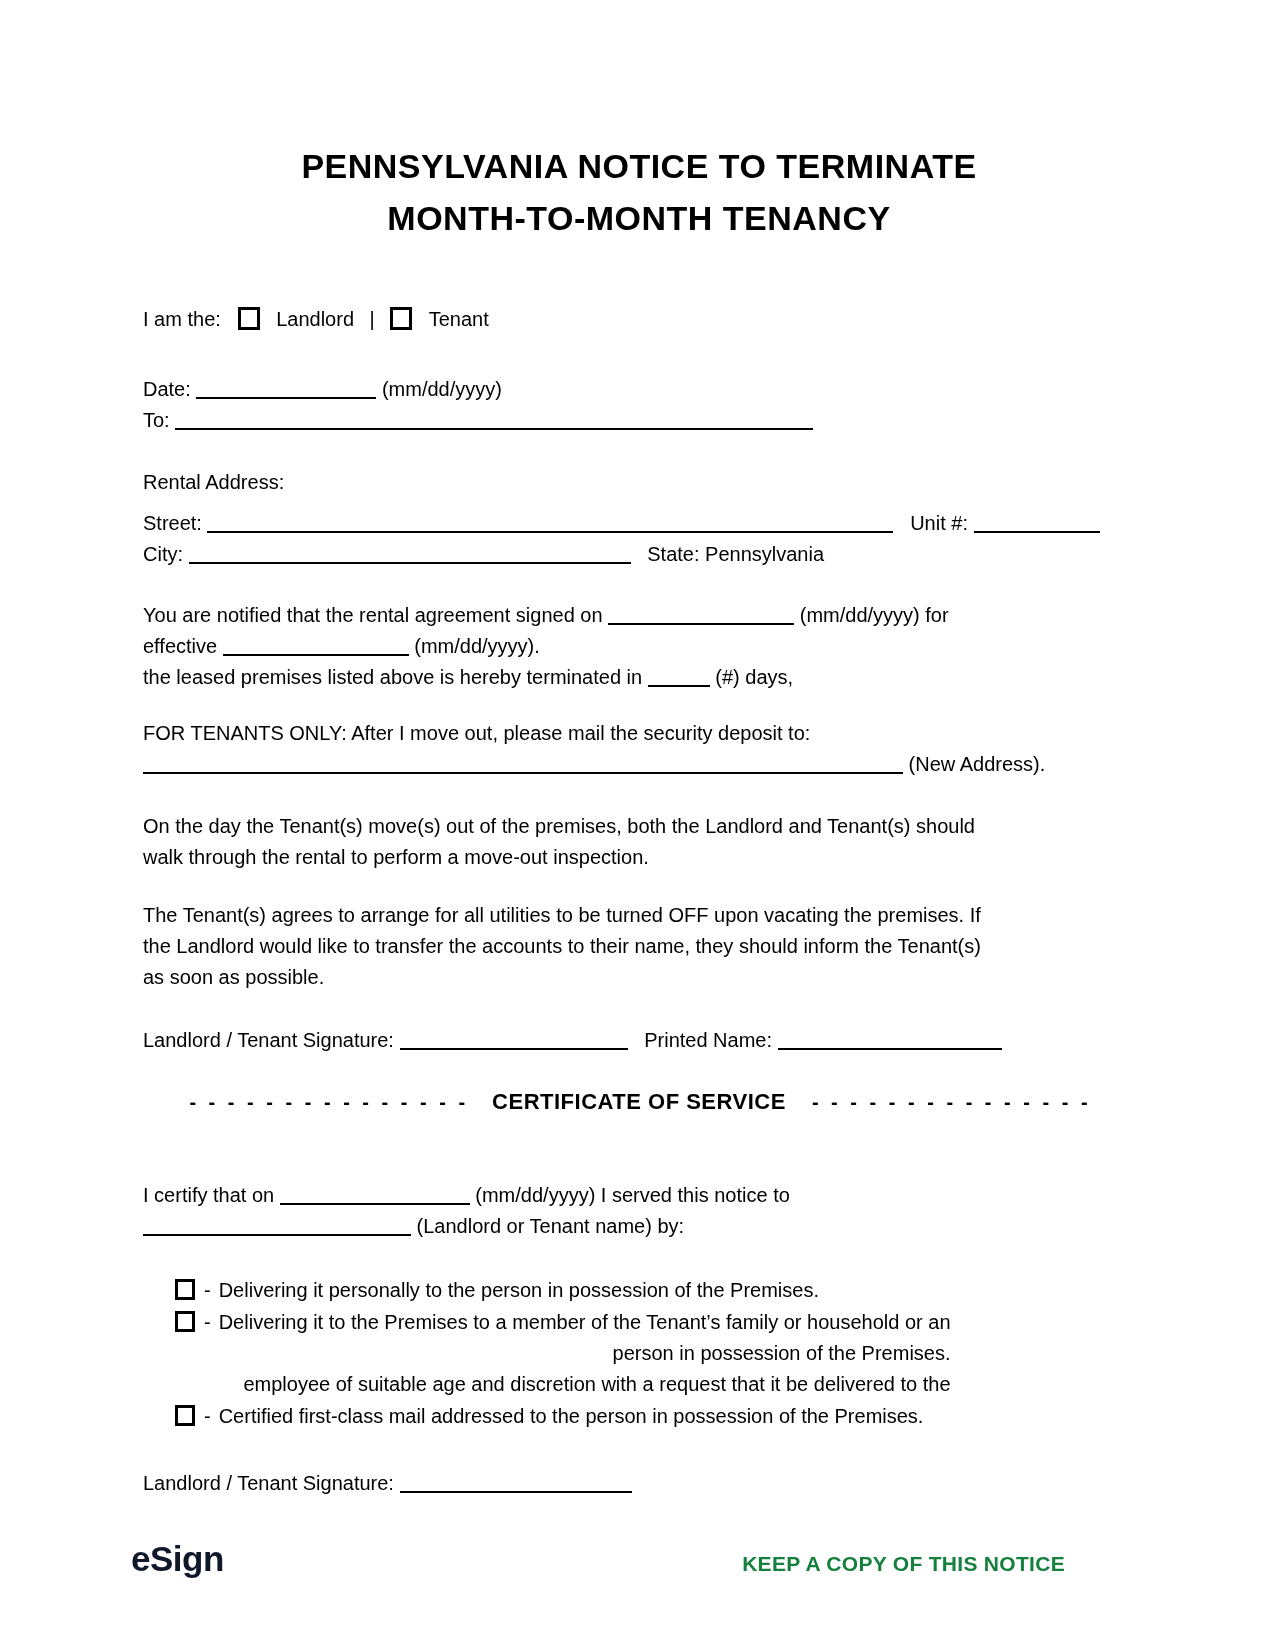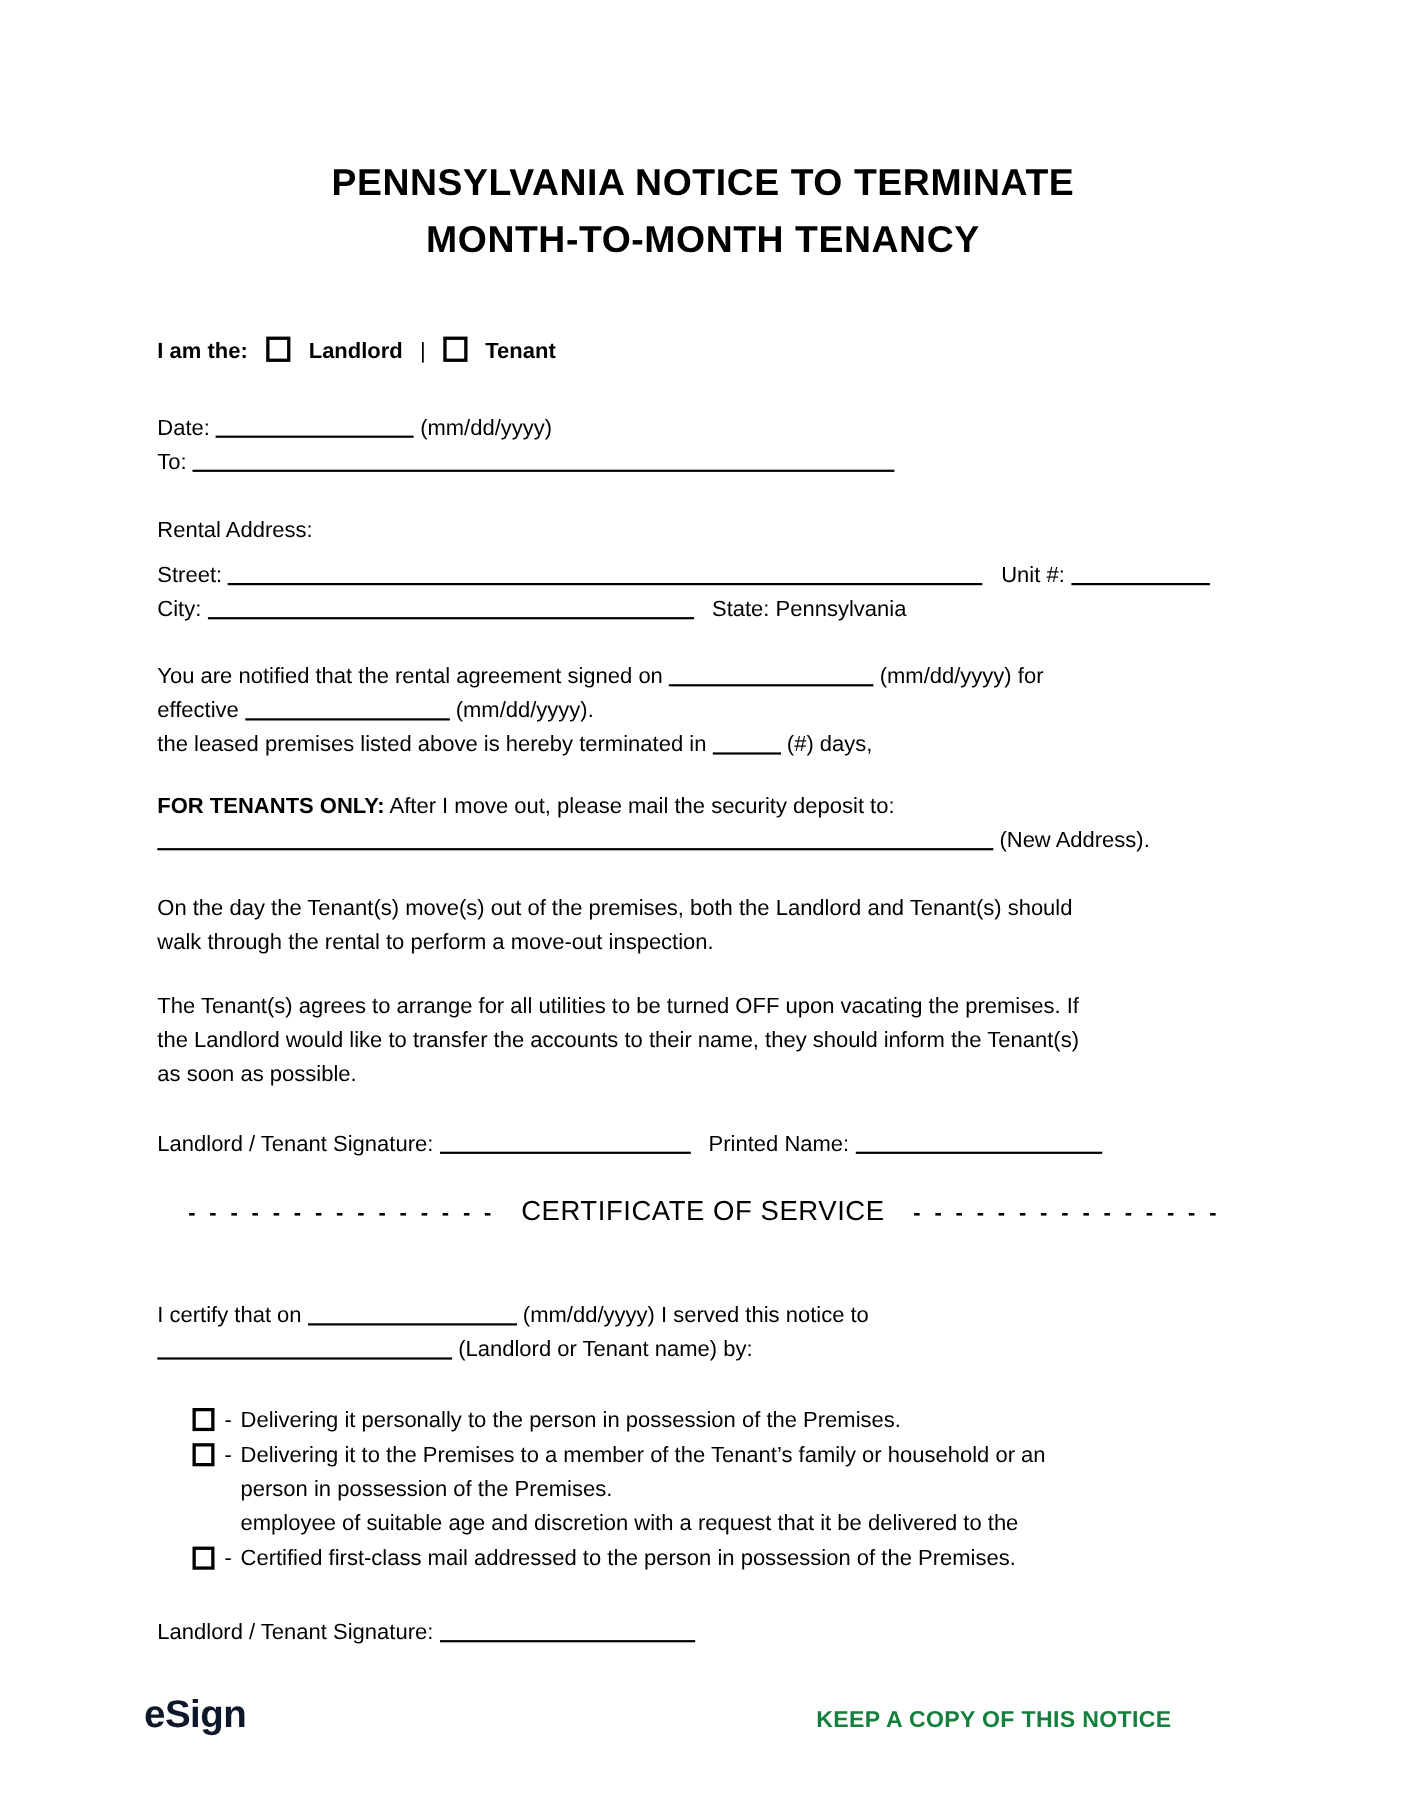--- a/index.html
+++ b/index.html
@@ -35,21 +35,21 @@
   }
   .checkbox {
     display: inline-block;
     width: 22px;
     height: 23px;
     border: 3px solid #000;
     vertical-align: -4px;
     background: #fff;
   }
   .checkbox.small { width: 20px; height: 21px; vertical-align: -3px; }
-  .b { font-weight: bold; text-align: right; }
+  .b { font-weight: normal; text-align: right; }
 
   .identity-row { margin-top: 60px; }
   .identity-row .sep { font-weight: normal; padding: 0 10px; }
 
   .date-row { margin-top: 39px; }
   .rental-heading { margin-top: 31px; }
   .street-row { margin-top: 10px; white-space: nowrap; }
   .para1 { margin-top: 30px; }
   .tenants-only { margin-top: 25px; }
   .para { margin-top: 31px; }
@@ -58,29 +58,29 @@
 
   .cert-heading {
     margin-top: 30px;
     display: flex;
     align-items: baseline;
     justify-content: center;
     gap: 26px;
     white-space: nowrap;
   }
   .cert-heading .dashes { font-size: 20px; font-weight: bold; word-spacing: 5px; letter-spacing: 1px; }
-  .cert-heading .cert-title { font-size: 25px; font-weight: normal; letter-spacing: 0.5px; }
+  .cert-heading .cert-title { font-size: 22px; font-weight: bold; letter-spacing: 0.5px; }
 
   .certify-block { margin-top: 62px; }
 
   .options { margin-top: 33px; padding-left: 32px; }
   .option { display: flex; align-items: flex-start; margin-top: 1px; }
   .option .checkbox { flex: 0 0 auto; margin-top: 4px; }
   .option .bullet { padding: 0 8px 0 9px; }
-  .option .option-text { max-width: 830px; }
+  .option .option-text { max-width: 830px; text-align: right; }
 
   .final-sig { margin-top: 36px; }
 
   .footer {
     position: absolute;
     left: 131px;
     right: 210px;
     top: 1543px;
     display: flex;
     justify-content: space-between;

